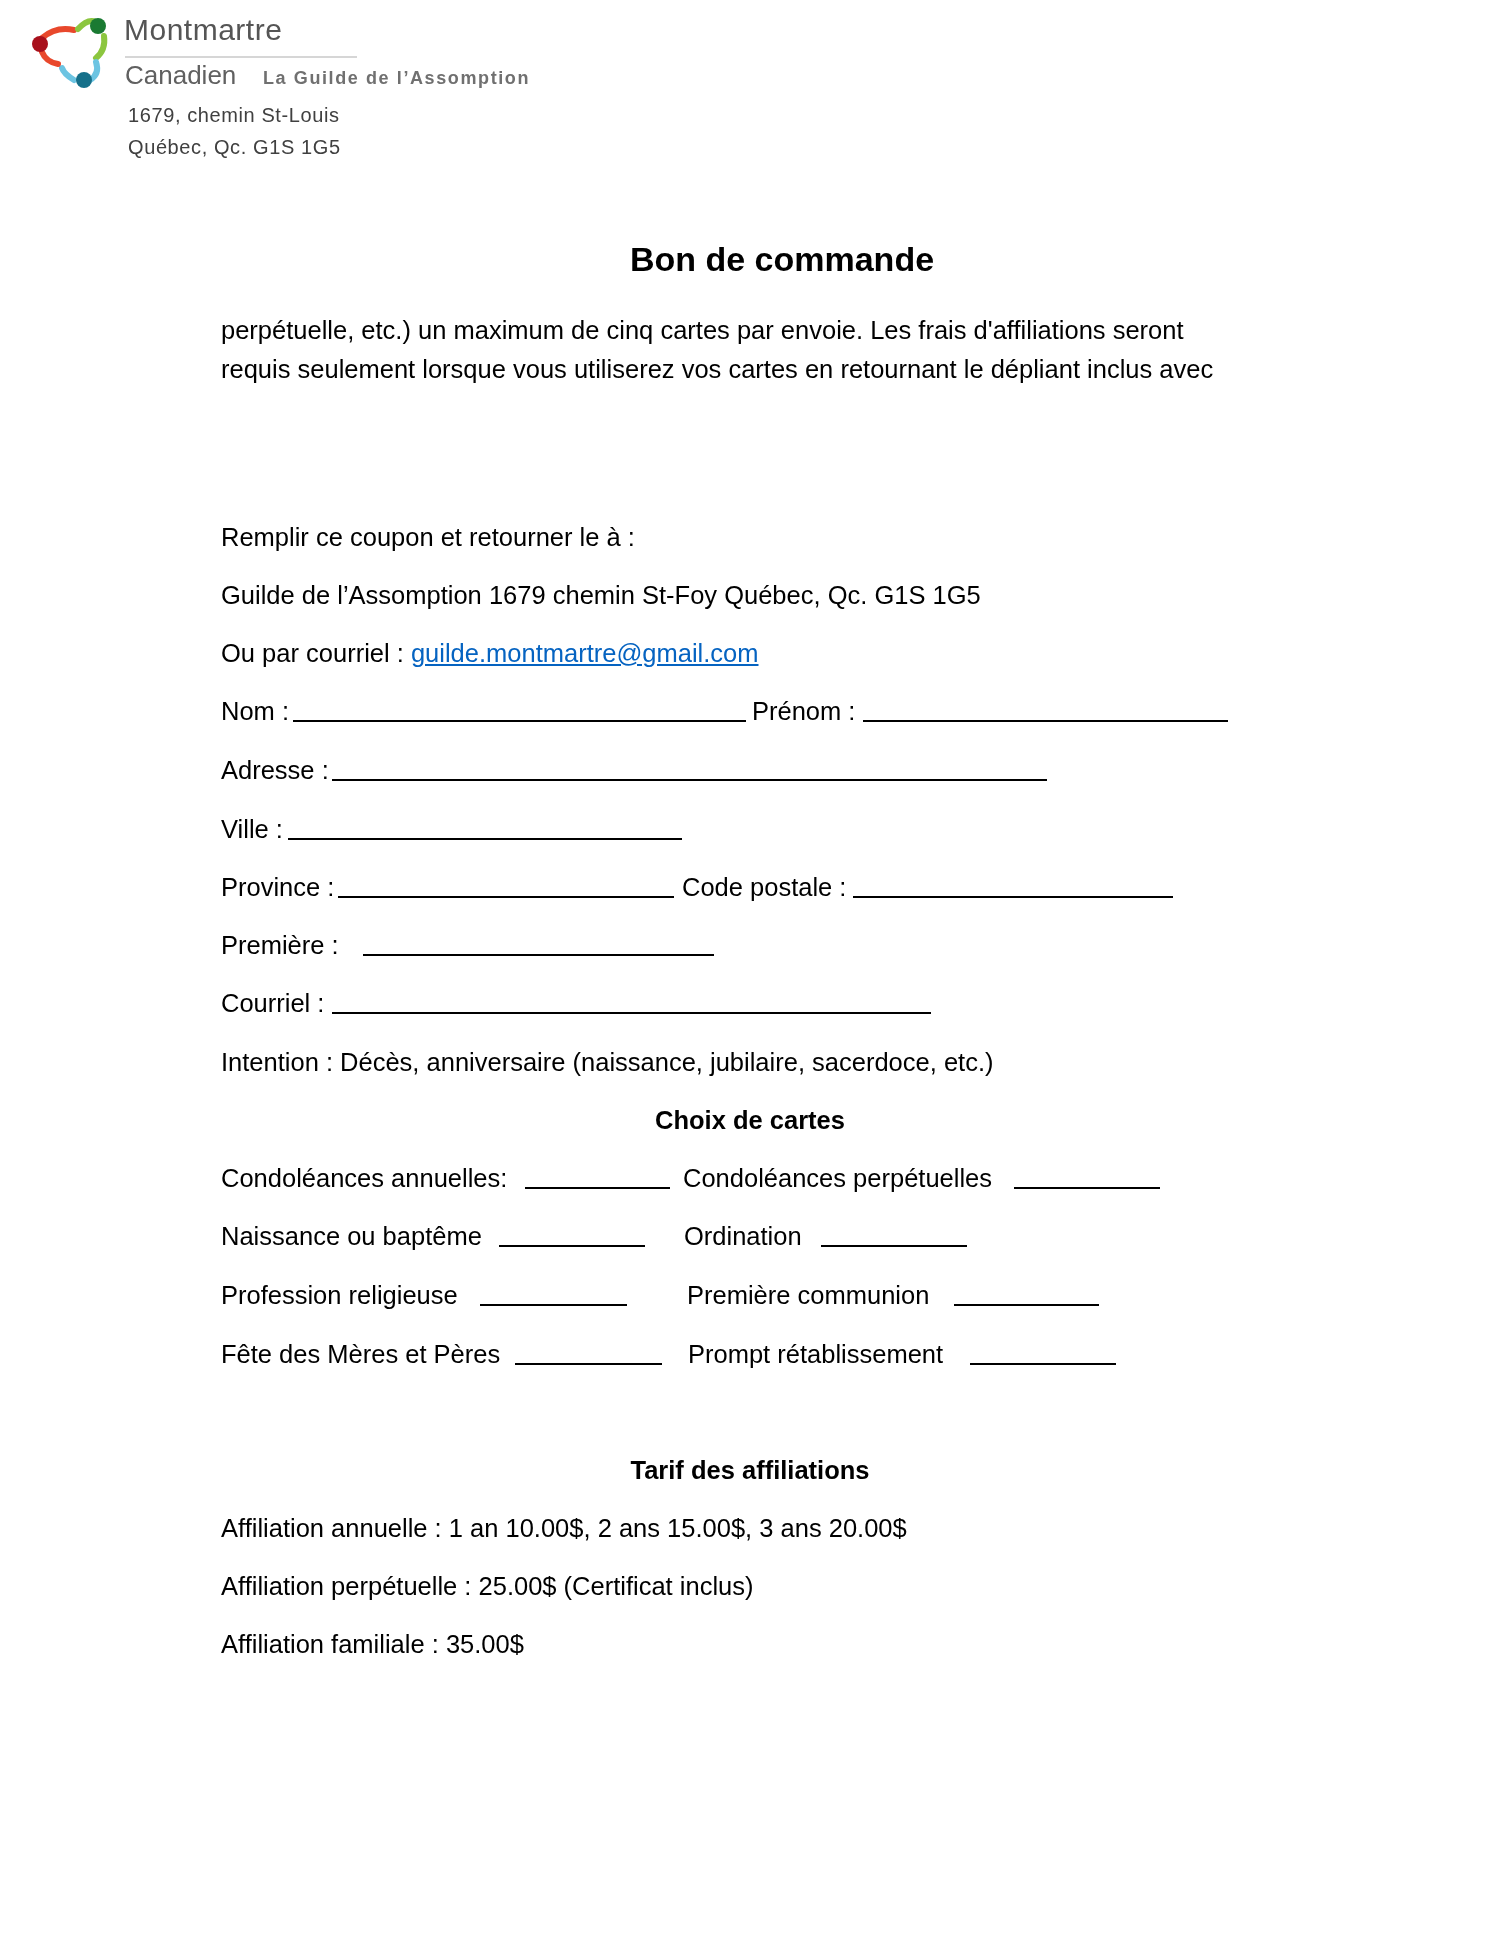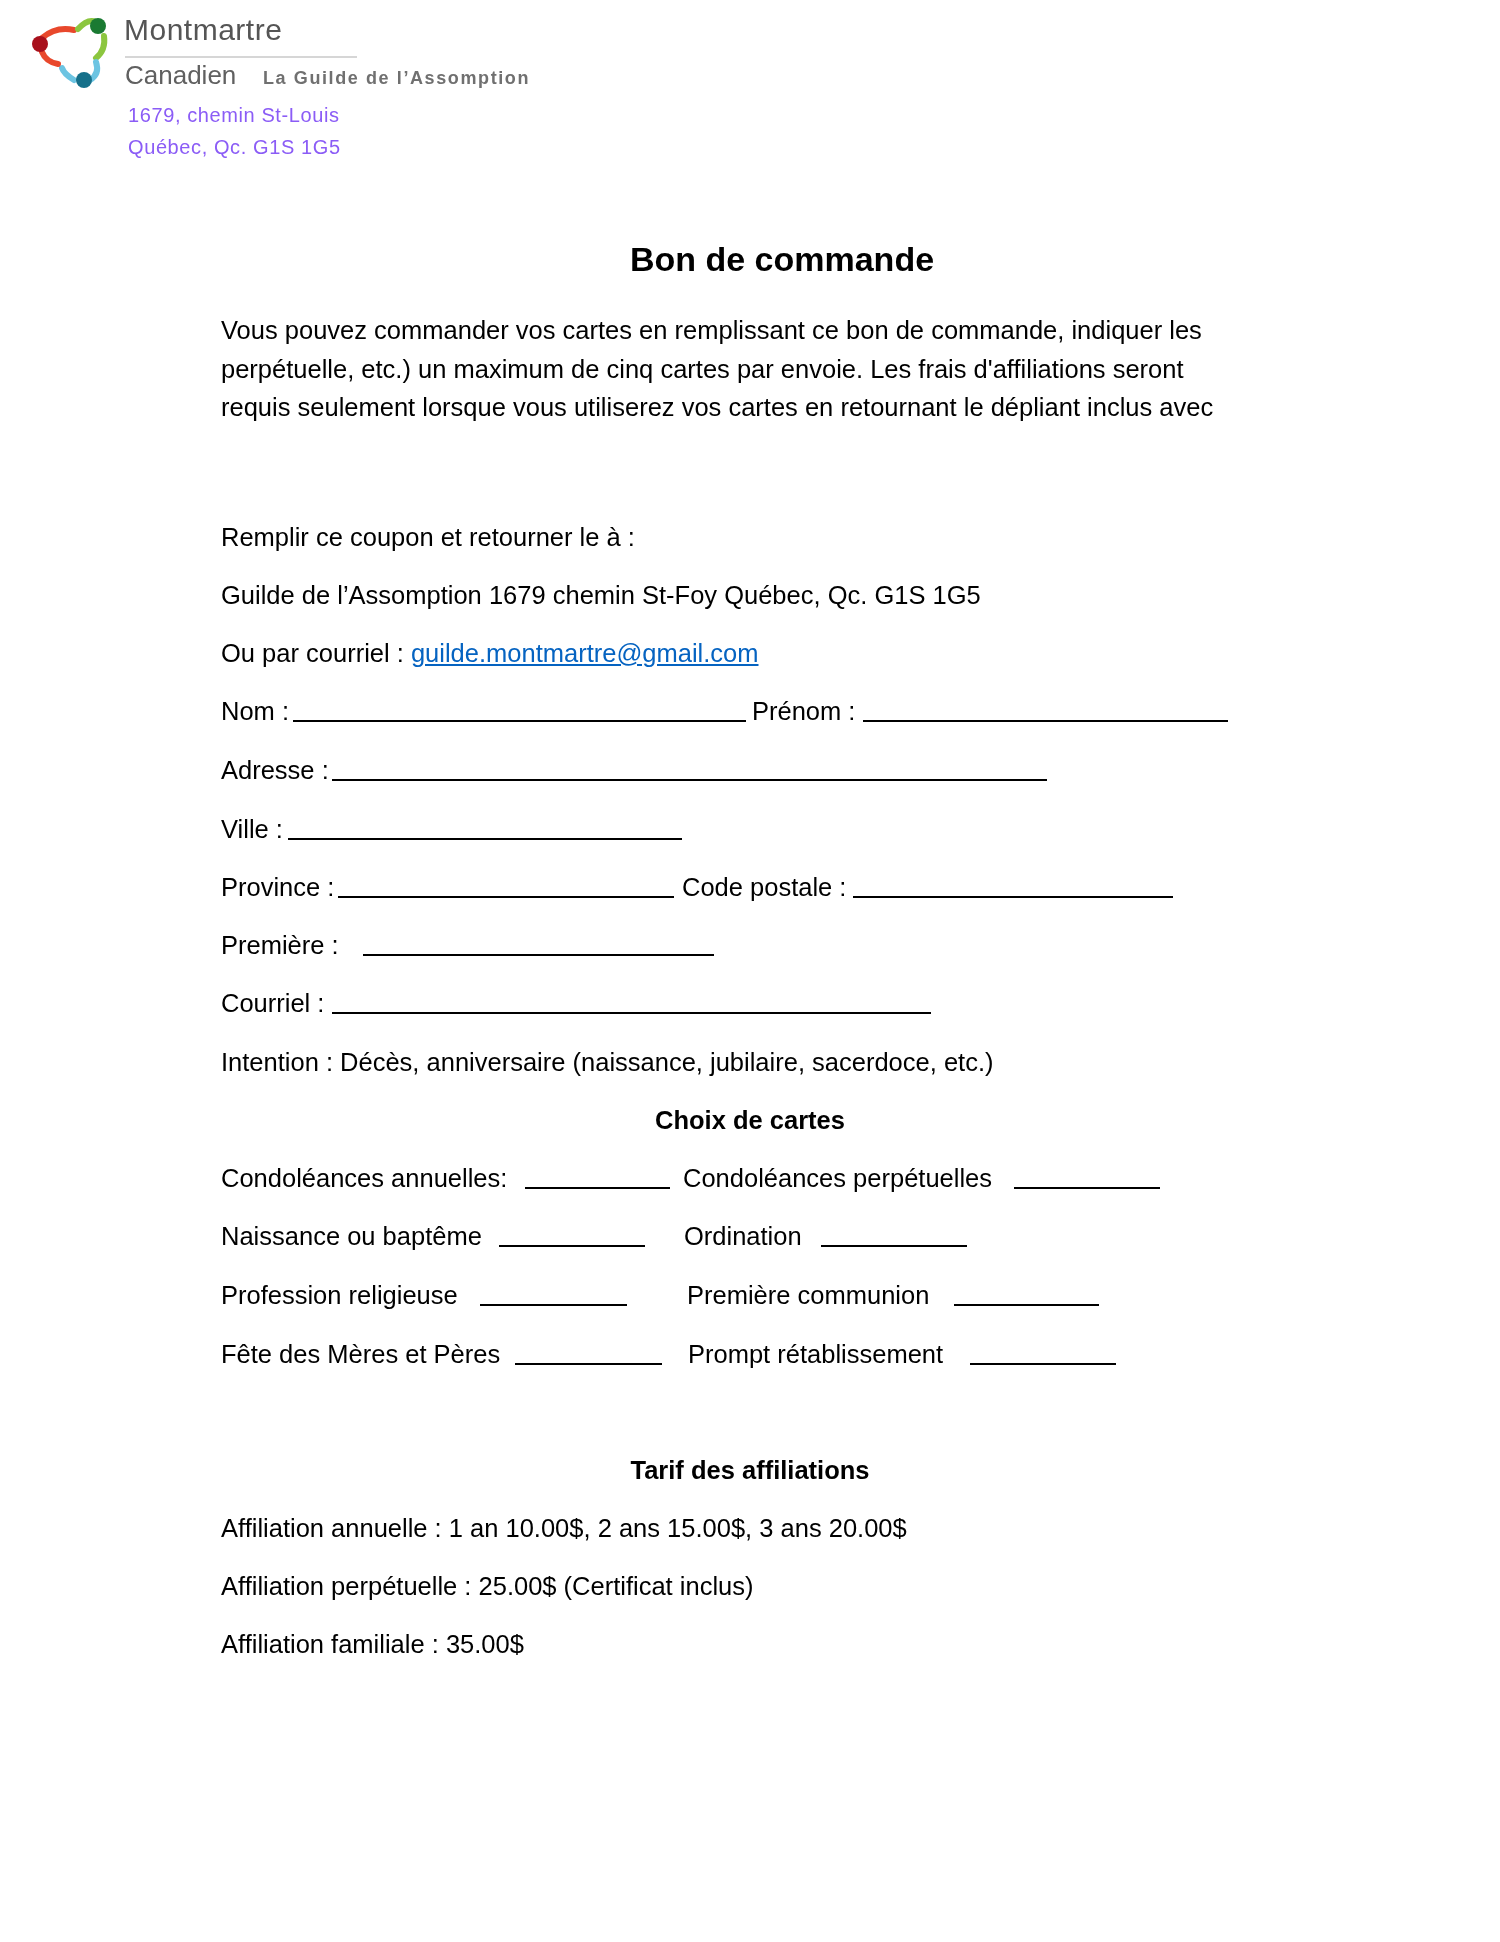--- a/index.html
+++ b/index.html
@@ -4,21 +4,21 @@
 <style>
   html, body { margin: 0; padding: 0; background: #ffffff; }
   body { width: 1500px; height: 1942px; position: relative; overflow: hidden;
          font-family: "Liberation Sans", "DejaVu Sans", sans-serif; color: #000; }
   .abs { position: absolute; white-space: nowrap; }
   .logo-mark { position: absolute; left: 28px; top: 12px; width: 90px; height: 80px; }
   .brand-1 { left: 124px; top: 10px; font-size: 30px; color: #555; letter-spacing: 0.5px; line-height: 40px; }
   .brand-rule { position: absolute; left: 125px; top: 56px; width: 232px; height: 2px; background: #d6d6d6; }
   .brand-2 { left: 125px; top: 60px; font-size: 26px; color: #606060; line-height: 30px; }
   .brand-3 { left: 263px; top: 67px; font-size: 18px; color: #707070; font-weight: bold; letter-spacing: 1.6px; line-height: 22px; }
-  .addr { left: 128px; font-size: 20px; color: #8b5cf6; line-height: 22px; letter-spacing: 0.6px; }
+  .addr { left: 128px; font-size: 20px; color: #404040; line-height: 22px; letter-spacing: 0.6px; }
   .title { left: 0; width: 1500px; text-align: center; font-size: 34px; font-weight: bold; line-height: 40px; padding-left: 32px; }
   .p { left: 221px; font-size: 25.5px; line-height: 30px; }
   .center-b { left: 0; width: 1500px; text-align: center; font-size: 25.5px; font-weight: bold; line-height: 30px; }
   .link { color: #0563C1; text-decoration: underline; }
   .field-line { position: absolute; height: 2px; background: #000; }
   .para-block { position: absolute; left: 221px; top: 311px; width: 1060px; font-size: 25.5px; line-height: 38.5px; white-space: normal; }
   .para-block span { display: block; white-space: nowrap; }
 </style>
 </head>
 <body>
@@ -39,21 +39,20 @@
   <div class="brand-rule"></div>
   <div class="abs brand-2">Canadien</div>
   <div class="abs brand-3">La Guilde de l’Assomption</div>
   <div class="abs addr" style="top:104px">1679, chemin St-Louis</div>
   <div class="abs addr" style="top:136px">Québec, Qc. G1S 1G5</div>
 </div>
 
 <div class="abs title" style="top:239px">Bon de commande</div>
 
 <div class="para-block">
-  <span>Vous pouvez commander vos cartes en remplissant ce bon de commande, indiquer les</span>
   <span>perpétuelle, etc.) un maximum de cinq cartes par envoie. Les frais d'affiliations seront</span>
   <span>requis seulement lorsque vous utiliserez vos cartes en retournant le dépliant inclus avec</span>
 </div>
 
 <div class="abs p" style="top:522px">Remplir ce coupon et retourner le à :</div>
 <div class="abs p" style="top:580px">Guilde de l’Assomption 1679 chemin St-Foy Québec, Qc. G1S 1G5</div>
 <div class="abs p" style="top:638px">
   <span>Ou par courriel : </span><a class="link">guilde.montmartre@gmail.com</a>
 </div>
 

